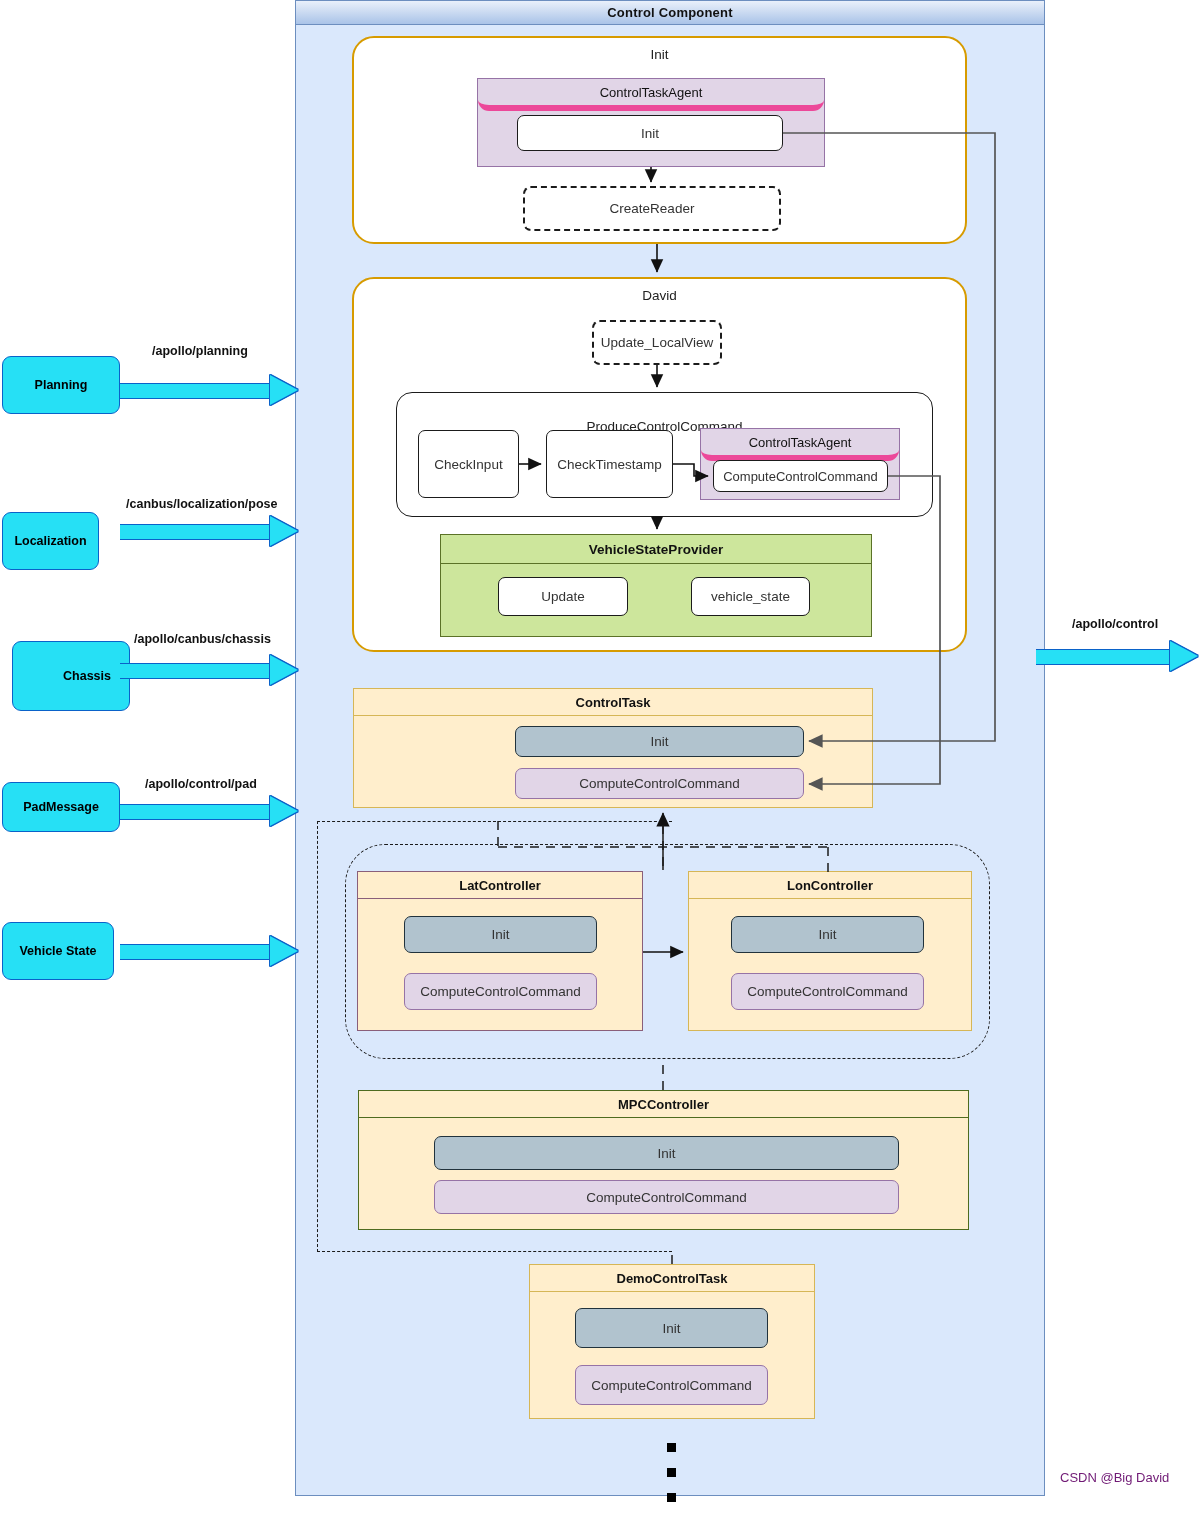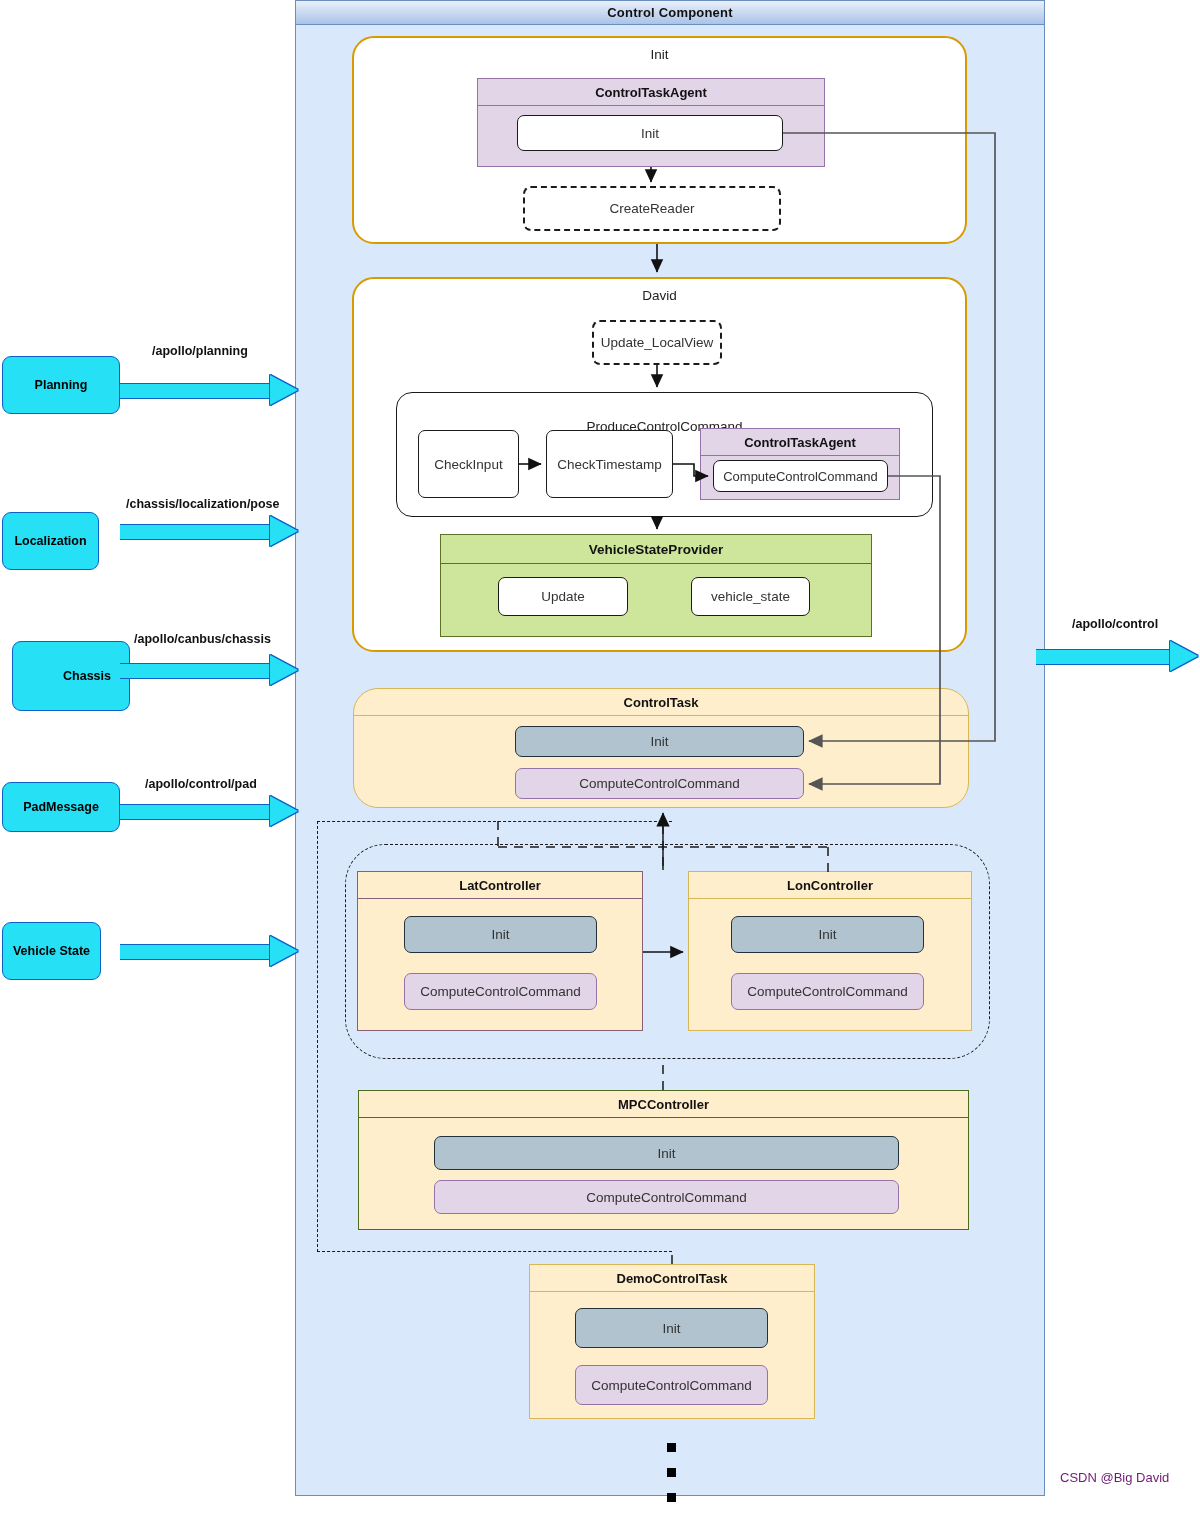--- a/index.html
+++ b/index.html
@@ -28,23 +28,23 @@
     background:#ffffff;border:2px solid #d79b00;border-radius:22px;
   }
   .group-label{
     position:absolute;left:0;right:0;top:9px;text-align:center;
     font-size:13.5px;color:#222;
   }
 
   
   .umlbox{border:1px solid #9673a6;background:#e1d5e7;}
   .umlbox > .uml-head{
-    height:26px;border-bottom:1px solid #ec4899;
-    display:flex;align-items:center;justify-content:center;
-    font-size:13px;font-weight:bold;color:#111;
+    height:26px;border-bottom:6px solid #ec4899;
+    display:flex;align-items:center;justify-content:center;
+    font-size:13px;font-weight:normal;color:#111;border-radius:11px;
   }
   .greenbox{border:1px solid #5b7227;background:#cde69c;}
   .greenbox > .uml-head{
     height:28px;border-bottom:1px solid #5b7227;
     display:flex;align-items:center;justify-content:center;
     font-size:13.5px;font-weight:bold;color:#111;
   }
   .yellowbox{border:1px solid #d6b656;background:#ffeecc;}
   .yellowbox > .uml-head{
     height:26px;border-bottom:1px solid #d6b656;
@@ -142,21 +142,21 @@
   <div class="uml-head">ControlTaskAgent</div>
 </div>
 <div class="abs pill thin" style="left:713px;top:460px;width:175px;height:32px;font-size:13px;">ComputeControlCommand</div>
 
 <div class="abs greenbox" style="left:440px;top:534px;width:432px;height:103px;">
   <div class="uml-head">VehicleStateProvider</div>
 </div>
 <div class="abs pill" style="left:498px;top:577px;width:130px;height:39px;">Update</div>
 <div class="abs pill" style="left:691px;top:577px;width:119px;height:39px;">vehicle_state</div>
 
-<div class="abs yellowbox" style="left:353px;top:688px;width:616px;height:120px;border-radius:25px;">
+<div class="abs yellowbox" style="left:353px;top:688px;width:520px;height:120px;">
   <div class="uml-head">ControlTask</div>
 </div>
 <div class="abs pill gray" style="left:515px;top:726px;width:289px;height:31px;">Init</div>
 <div class="abs pill purple" style="left:515px;top:768px;width:289px;height:31px;">ComputeControlCommand</div>
 
 <div class="abs dash-plain" style="left:317px;top:821px;width:355px;height:431px;
             border-right:none;border-top-style:dashed;"></div>
 <div class="abs dash-round" style="left:345px;top:844px;width:645px;height:215px;"></div>
 
 <div class="abs yellowbox purpedge" style="left:357px;top:871px;width:286px;height:160px;">
@@ -188,41 +188,41 @@
 <div class="dot" style="left:667px;top:1493px;"></div>
 
 <div class="abs source" style="left:2px;top:356px;width:118px;height:58px;">Planning</div>
 <div class="abs topic" style="left:152px;top:344px;">/apollo/planning</div>
 <div class="bigarrow" style="left:120px;top:375px;width:178px;height:30px;">
   <div class="shaft" style="width:152px;"></div>
   <div class="head" style="left:150px;border-top:15px solid transparent;border-bottom:15px solid transparent;border-left:28px solid #26e0f5;filter:drop-shadow(1px 0 0 #0a62c9) drop-shadow(-1px 0 0 #0a62c9) drop-shadow(0 1px 0 #0a62c9) drop-shadow(0 -1px 0 #0a62c9);"></div>
 </div>
 
 <div class="abs source" style="left:2px;top:502px;width:97px;height:58px;margin-top:10px;">Localization</div>
-<div class="abs topic" style="left:126px;top:497px;">/chassis/localization/pose</div>
+<div class="abs topic" style="left:126px;top:497px;">/canbus/localization/pose</div>
 <div class="bigarrow" style="left:120px;top:516px;width:178px;height:30px;">
   <div class="shaft" style="width:152px;"></div>
   <div class="head" style="left:150px;border-top:15px solid transparent;border-bottom:15px solid transparent;border-left:28px solid #26e0f5;filter:drop-shadow(1px 0 0 #0a62c9) drop-shadow(-1px 0 0 #0a62c9) drop-shadow(0 1px 0 #0a62c9) drop-shadow(0 -1px 0 #0a62c9);"></div>
 </div>
 
 <div class="abs source" style="left:12px;top:641px;width:118px;height:70px;padding-left:32px;">Chassis</div>
 <div class="abs topic" style="left:134px;top:632px;">/apollo/canbus/chassis</div>
 <div class="bigarrow" style="left:120px;top:655px;width:178px;height:30px;">
   <div class="shaft" style="width:152px;"></div>
   <div class="head" style="left:150px;border-top:15px solid transparent;border-bottom:15px solid transparent;border-left:28px solid #26e0f5;filter:drop-shadow(1px 0 0 #0a62c9) drop-shadow(-1px 0 0 #0a62c9) drop-shadow(0 1px 0 #0a62c9) drop-shadow(0 -1px 0 #0a62c9);"></div>
 </div>
 
 <div class="abs source" style="left:2px;top:782px;width:118px;height:50px;">PadMessage</div>
 <div class="abs topic" style="left:145px;top:777px;">/apollo/control/pad</div>
 <div class="bigarrow" style="left:120px;top:796px;width:178px;height:30px;">
   <div class="shaft" style="width:152px;"></div>
   <div class="head" style="left:150px;border-top:15px solid transparent;border-bottom:15px solid transparent;border-left:28px solid #26e0f5;filter:drop-shadow(1px 0 0 #0a62c9) drop-shadow(-1px 0 0 #0a62c9) drop-shadow(0 1px 0 #0a62c9) drop-shadow(0 -1px 0 #0a62c9);"></div>
 </div>
 
-<div class="abs source" style="left:2px;top:922px;width:99px;height:58px;">Vehicle State</div>
+<div class="abs source" style="left:2px;top:922px;width:112px;height:58px;">Vehicle State</div>
 <div class="bigarrow" style="left:120px;top:936px;width:178px;height:30px;">
   <div class="shaft" style="width:152px;"></div>
   <div class="head" style="left:150px;border-top:15px solid transparent;border-bottom:15px solid transparent;border-left:28px solid #26e0f5;filter:drop-shadow(1px 0 0 #0a62c9) drop-shadow(-1px 0 0 #0a62c9) drop-shadow(0 1px 0 #0a62c9) drop-shadow(0 -1px 0 #0a62c9);"></div>
 </div>
 
 <div class="abs topic" style="left:1072px;top:617px;">/apollo/control</div>
 <div class="bigarrow" style="left:1036px;top:641px;width:166px;height:30px;">
   <div class="shaft" style="width:136px;"></div>
   <div class="head" style="left:134px;border-top:15px solid transparent;border-bottom:15px solid transparent;border-left:28px solid #26e0f5;filter:drop-shadow(1px 0 0 #0a62c9) drop-shadow(-1px 0 0 #0a62c9) drop-shadow(0 1px 0 #0a62c9) drop-shadow(0 -1px 0 #0a62c9);"></div>
 </div>

